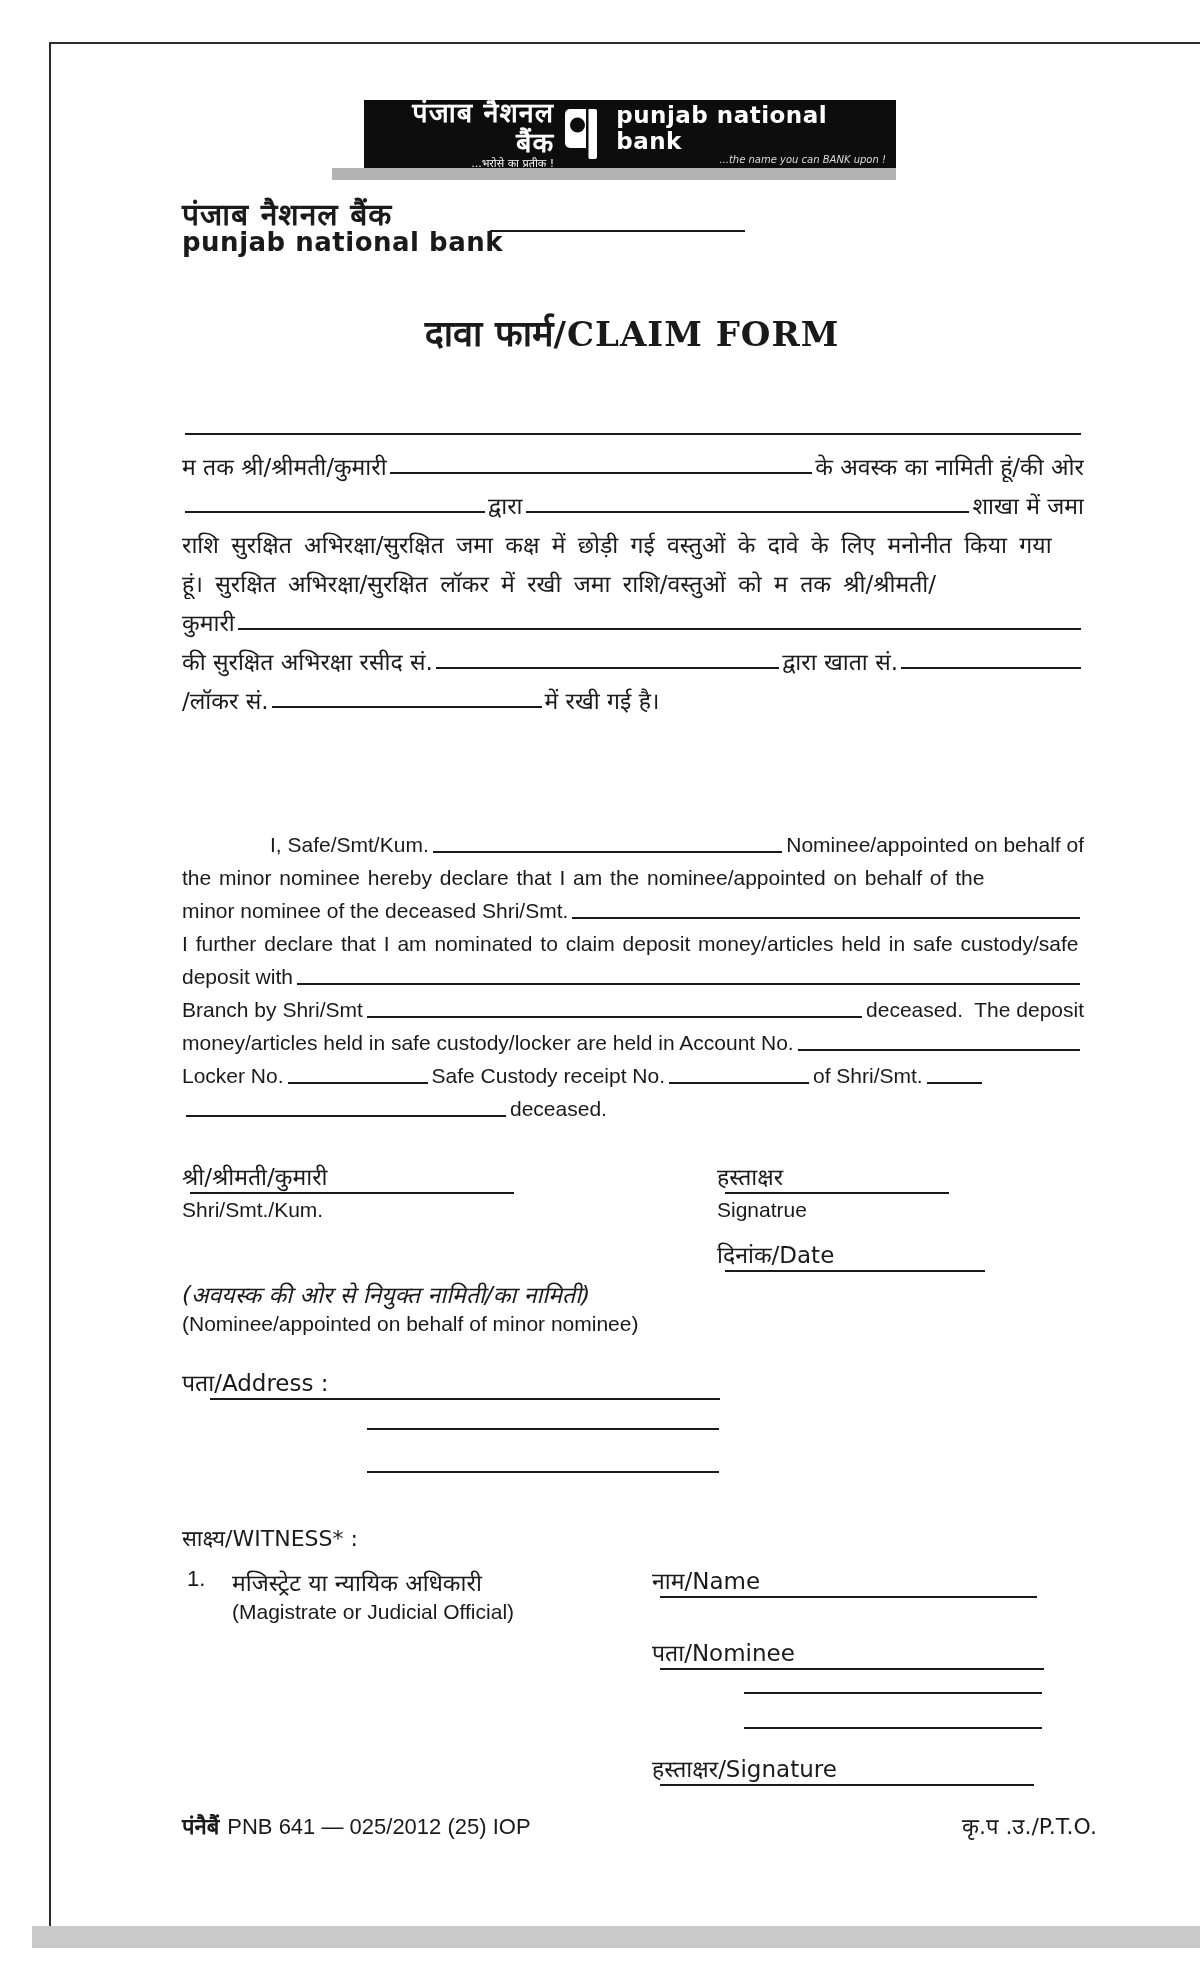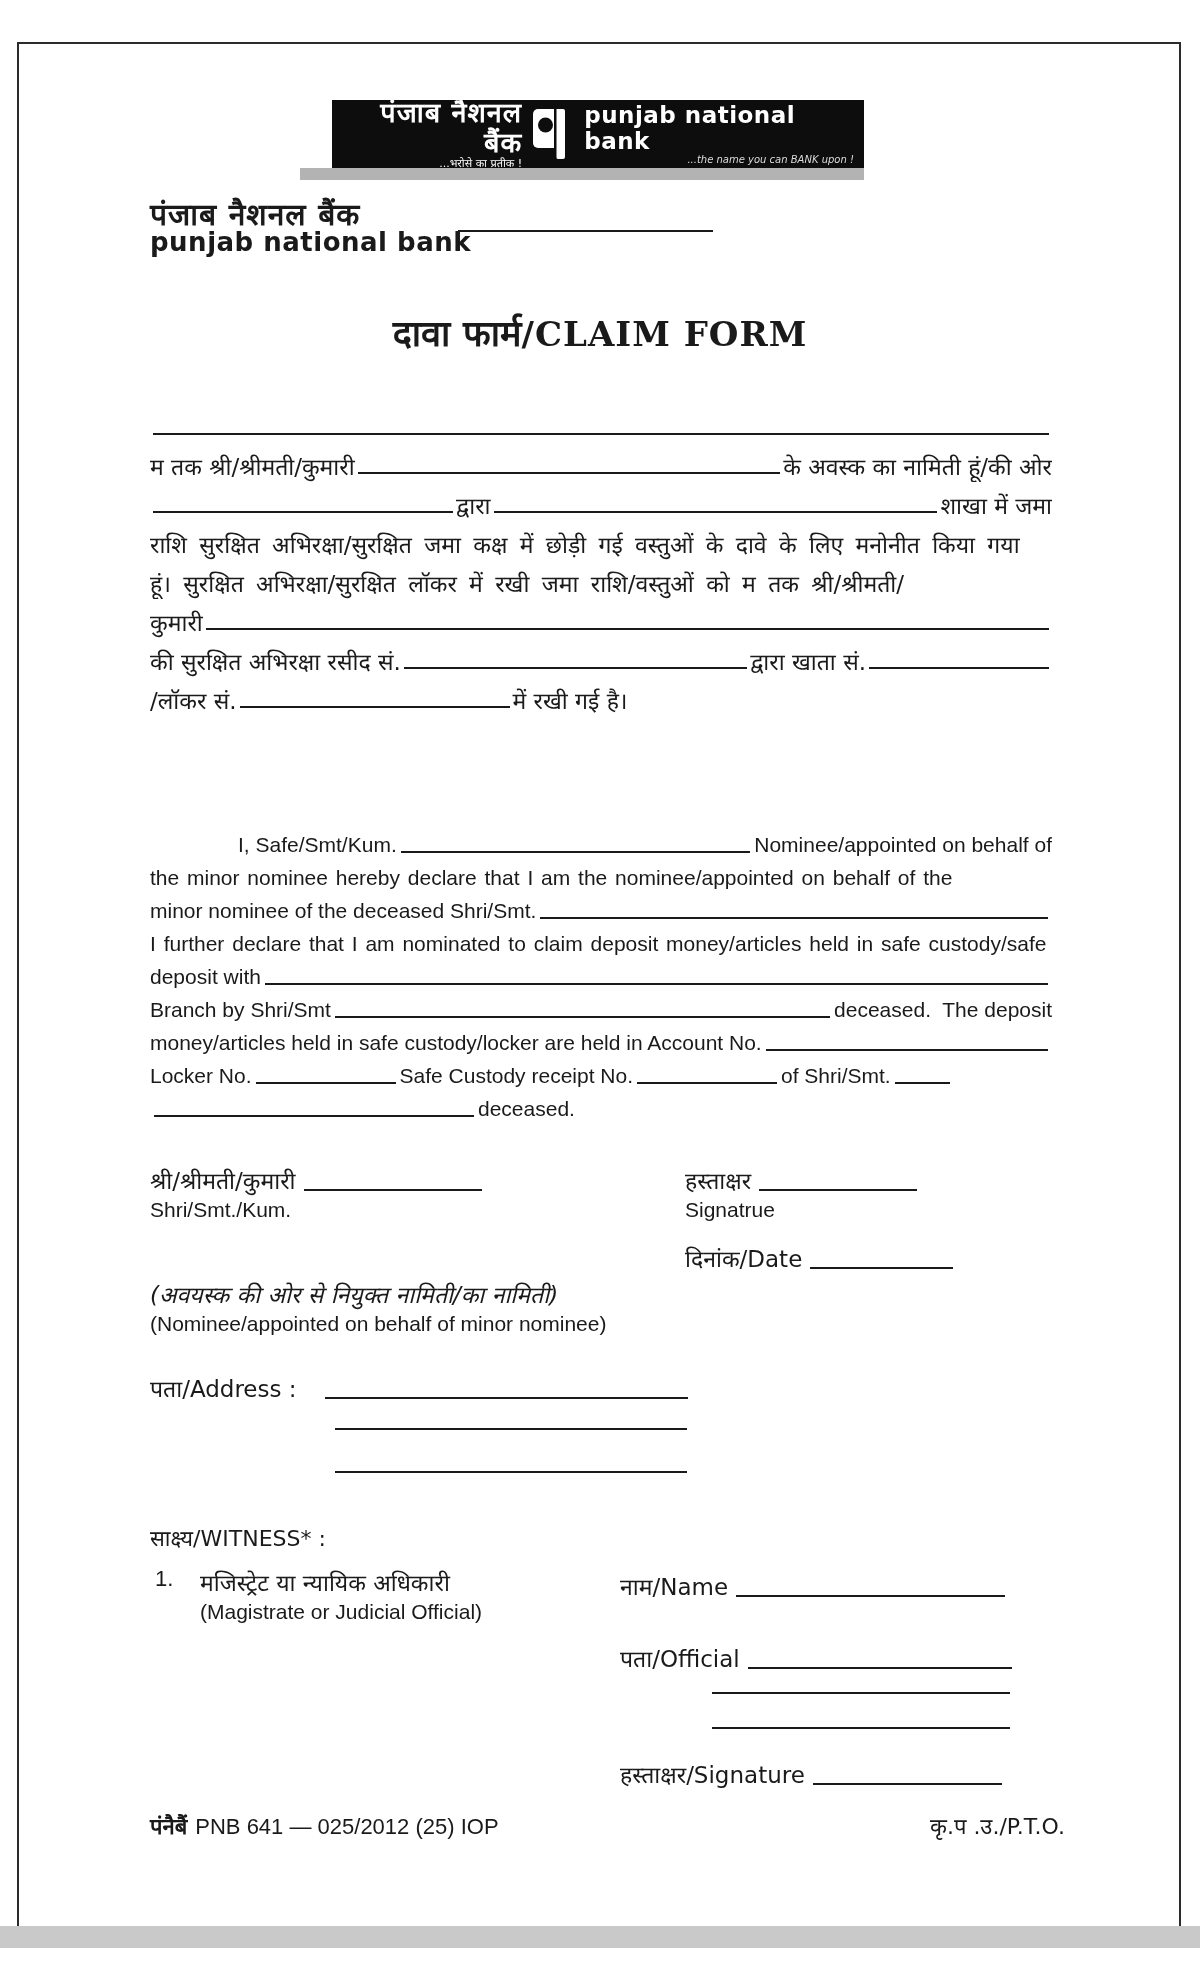--- a/index.html
+++ b/index.html
@@ -1,21 +1,21 @@
 <!DOCTYPE html>
 <html><head>
 <meta charset="utf-8">
 <style>
   html,body{margin:0;padding:0;}
   body{
     width:1200px;height:1976px;position:relative;background:#ffffff;
     font-family:"Liberation Sans",sans-serif;color:#1a1a1a;overflow:hidden;
   }
   .hindi{font-family:"DejaVu Sans",sans-serif;}
-  .abs{position:absolute;}
+  .abs{position:absolute;margin-left:32px;}
 
   
   .page-border{left:17px;top:42px;width:1160px;height:1884px;border:2px solid #2b2b2b;}
   .bottom-band{left:0;top:1926px;width:1200px;height:22px;background:#c9c9c9;}
 
   
   .banner{left:332px;top:100px;width:532px;height:68px;background:#0d0d0d;color:#fff;
     display:flex;align-items:center;justify-content:center;gap:10px;box-sizing:border-box;padding:4px 10px;}
   .banner-hindi-block{text-align:right;}
   .banner-hindi-name{font-size:27px;font-weight:bold;letter-spacing:1px;line-height:30px;}
@@ -46,21 +46,21 @@
   .seg{white-space:pre;}
   .blank{border-bottom:2px solid #1a1a1a;height:1px;display:inline-block;}
   .decl-hi .blank{margin:0 3px 8px 3px;}
   .decl-en .blank{margin:0 4px 4px 4px;}
   .decl-hi .indent{width:58px;flex:none;}
   .decl-en .indent{width:88px;flex:none;}
   .decl-hi .just .seg{word-spacing:5px;}
   .decl-en .just .seg{word-spacing:2px;}
 
   
-  .row{display:flex;align-items:flex-end;}
+  .row{display:flex;flex-direction:column;}
   .row .blank{flex:1;margin:0 0 5px 8px;}
   .lbl-hi{font-size:23px;}
   .lbl-en{font-size:21px;}
   .rule{border-top:2px solid #1a1a1a;height:0;}
 
   .sig-left-row{left:150px;top:1160px;width:332px;height:36px;}
   .sig-left-sub{left:150px;top:1198px;}
   .sig-right-row{left:685px;top:1160px;width:232px;height:36px;}
   .sig-right-sub{left:685px;top:1198px;}
   .date-row{left:685px;top:1238px;width:268px;height:36px;}
@@ -176,21 +176,21 @@
 
 <div class="abs witness-number">1.</div>
 <div class="abs witness-role-hi hindi">मजिस्ट्रेट या न्यायिक अधिकारी</div>
 <div class="abs witness-role-en">(Magistrate or Judicial Official)</div>
 
 <div class="abs row witness-name-row">
   <span class="lbl-hi hindi">नाम/Name</span>
   <span class="blank"></span>
 </div>
 <div class="abs row witness-addr-row">
-  <span class="lbl-hi hindi">पता/Official</span>
+  <span class="lbl-hi hindi">पता/Nominee</span>
   <span class="blank"></span>
 </div>
 <div class="abs rule wit-line1"></div>
 <div class="abs rule wit-line2"></div>
 <div class="abs row witness-sign-row">
   <span class="lbl-hi hindi">हस्ताक्षर/Signature</span>
   <span class="blank"></span>
 </div>
 
 <div class="abs footer-left">

